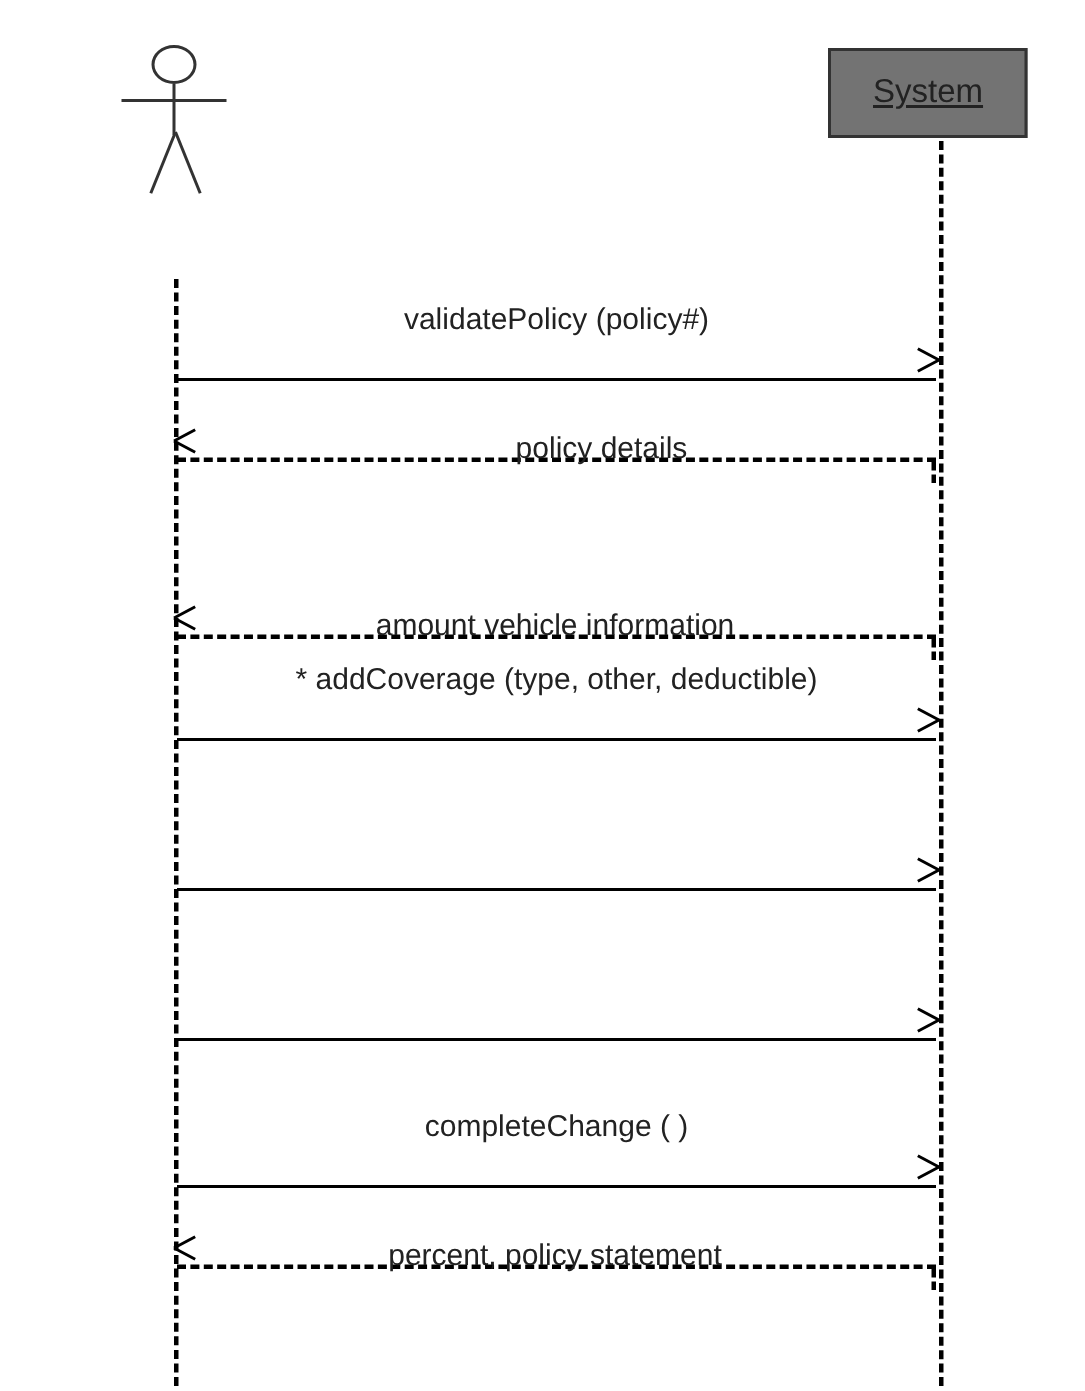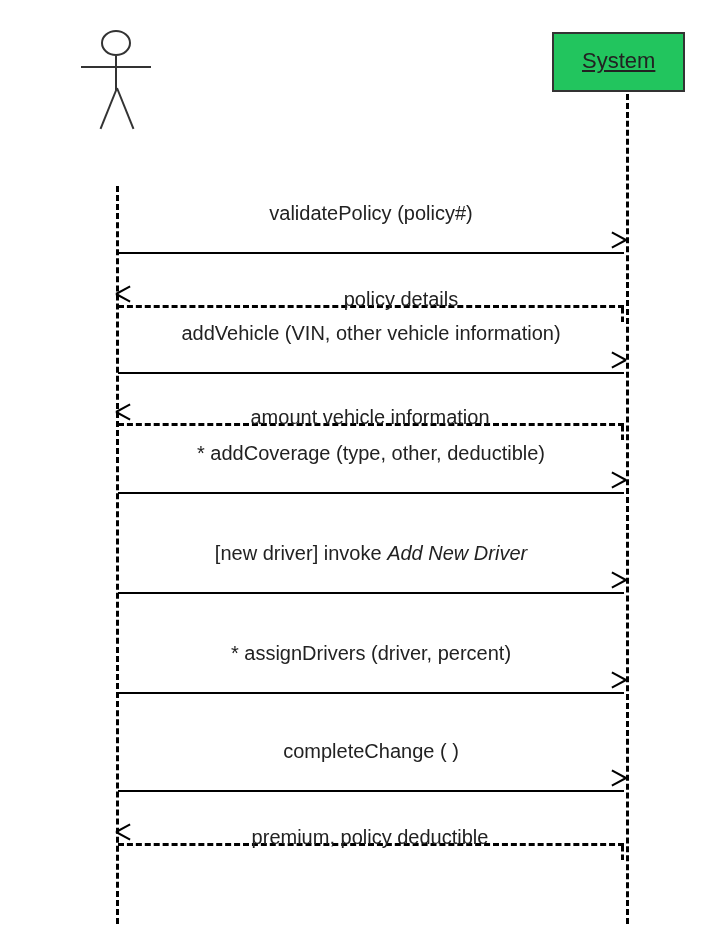--- a/index.html
+++ b/index.html
@@ -66,21 +66,21 @@
     position: absolute;
     white-space: nowrap;
     font-size: 20px;
     color: #222;
   }
 
   
   .system-box {
     position: absolute;
     border: 2px solid #333;
-    background: #22c55e;
+    background: #737373;
     padding: 14px 28px 16px 28px;
     text-align: center;
   }
   .system-box span {
     text-decoration: underline;
     font-size: 22px;
   }
 
   
   .lifeline {
@@ -195,59 +195,50 @@
     <div class="arrow-open-right"></div>
   </div>
 
   <div class="msg dashed" style="left:118px; top:280px; width:506px;">
     <div class="line"></div>
     <div class="return-hook" style="height:14px; bottom:-14px;"></div>
     <div class="arrow-open-left"></div>
   </div>
   <div class="msg-label" style="left:370px; top:288px;margin-left:31px;">policy details</div>
 
-  <div class="msg" style="left:118px; top:346px; width:506px;">
-    <div class="msg-label" style="left:50%; top:-24px;">addVehicle (VIN, other vehicle information)</div>
-    <div class="line"></div>
-    <div class="arrow-open-right"></div>
-  </div>
 
   <div class="msg dashed" style="left:118px; top:398px; width:506px;">
     <div class="line"></div>
     <div class="return-hook" style="height:14px; bottom:-14px;"></div>
     <div class="arrow-open-left"></div>
   </div>
   <div class="msg-label" style="left:370px; top:406px;">amount vehicle information</div>
 
   <div class="msg" style="left:118px; top:466px; width:506px;">
     <div class="msg-label" style="left:50%; top:-24px;">* addCoverage (type, other, deductible)</div>
     <div class="line"></div>
     <div class="arrow-open-right"></div>
   </div>
 
   <div class="msg" style="left:118px; top:566px; width:506px;">
-    <div class="msg-label" style="left:50%; top:-24px;">
-      <span>[new driver] invoke </span><span class="ital">Add New Driver</span>
-    </div>
     <div class="line"></div>
     <div class="arrow-open-right"></div>
   </div>
 
   <div class="msg" style="left:118px; top:666px; width:506px;">
-    <div class="msg-label" style="left:50%; top:-24px;">* assignDrivers (driver, percent)</div>
     <div class="line"></div>
     <div class="arrow-open-right"></div>
   </div>
 
   <div class="msg" style="left:118px; top:764px; width:506px;">
     <div class="msg-label" style="left:50%; top:-24px;">completeChange ( )</div>
     <div class="line"></div>
     <div class="arrow-open-right"></div>
   </div>
 
   <div class="msg dashed" style="left:118px; top:818px; width:506px;">
     <div class="line"></div>
     <div class="return-hook" style="height:14px; bottom:-14px;"></div>
     <div class="arrow-open-left"></div>
   </div>
-  <div class="msg-label" style="left:370px; top:826px;">premium,  policy deductible</div>
+  <div class="msg-label" style="left:370px; top:826px;">percent,  policy statement</div>
 
 </div>
 
 </body></html>

